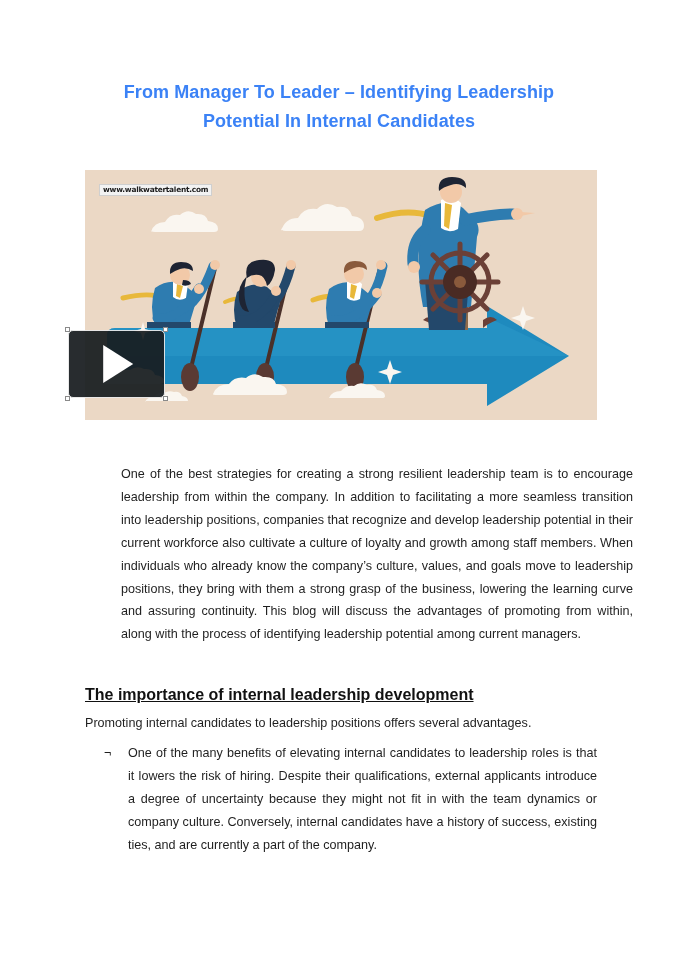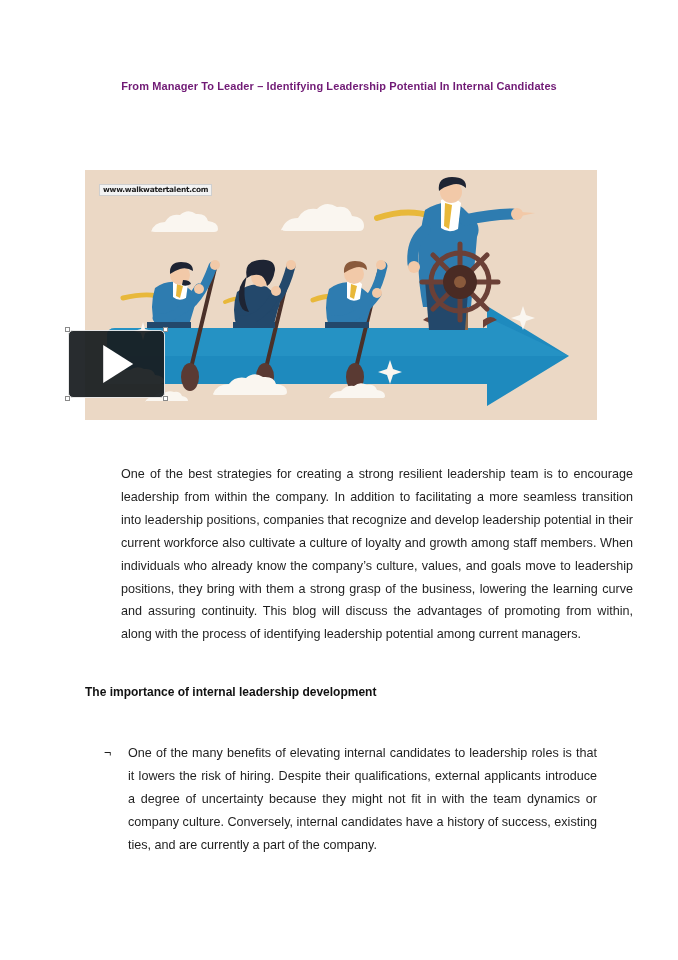--- a/index.html
+++ b/index.html
@@ -24,25 +24,25 @@
     box-sizing: border-box;
   }
 
   
   .doc-title {
     position: absolute;
     left: 85px;
     top: 78px;
     width: 508px;
     text-align: center;
-    font-size: 11px;
+    font-size: 18px;
     font-weight: bold;
     line-height: 1.62;
     letter-spacing: 0.1px;
-    color: #701a75;
+    color: #3b82f6;
   }
 
   
   .figure-wrap {
     position: absolute;
     left: 85px;
     top: 170px;
     width: 512px;
     height: 250px;
   }
@@ -127,24 +127,25 @@
     text-justify: inter-word;
     color: #1f1f1f;
   }
   #para-intro { top: 463px; margin-left: 36px; }
 
   .section-head {
     position: absolute;
     left: 85px;
     top: 683px;
     width: 512px;
-    font-size: 12px;
+    font-size: 16px;
     font-weight: bold;
     line-height: 1.5;
     color: #111111;
+    text-decoration: underline;
   }
 
   #para-promoting {
     top: 712px;
     text-align: left;
   }
 
   .bullet-list {
     position: absolute;
     left: 85px;
@@ -310,20 +311,21 @@
       <div class="handle h-tr"></div>
       <div class="handle h-bl"></div>
       <div class="handle h-br"></div>
     </div>
   </div>
 
   <div class="body-para" id="para-intro">One of the best strategies for creating a strong resilient leadership team is to encourage leadership from within the company. In addition to facilitating a more seamless transition into leadership positions, companies that recognize and develop leadership potential in their current workforce also cultivate a culture of loyalty and growth among staff members. When individuals who already know the company’s culture, values, and goals move to leadership positions, they bring with them a strong grasp of the business, lowering the learning curve and assuring continuity. This blog will discuss the advantages of promoting from within, along with the process of identifying leadership potential among current managers.</div>
 
   <div class="section-head">The importance of internal leadership development</div>
 
+  <div class="body-para" id="para-promoting">Promoting internal candidates to leadership positions offers several advantages.</div>
 
   <div class="bullet-list">
     <div class="bullet-item">
       <span class="bullet-mark">¬</span>
       <span>One of the many benefits of elevating internal candidates to leadership roles is that it lowers the risk of hiring. Despite their qualifications, external applicants introduce a degree of uncertainty because they might not fit in with the team dynamics or company culture. Conversely, internal candidates have a history of success, existing ties, and are currently a part of the company.</span>
     </div>
   </div>
 
 </div>
 

